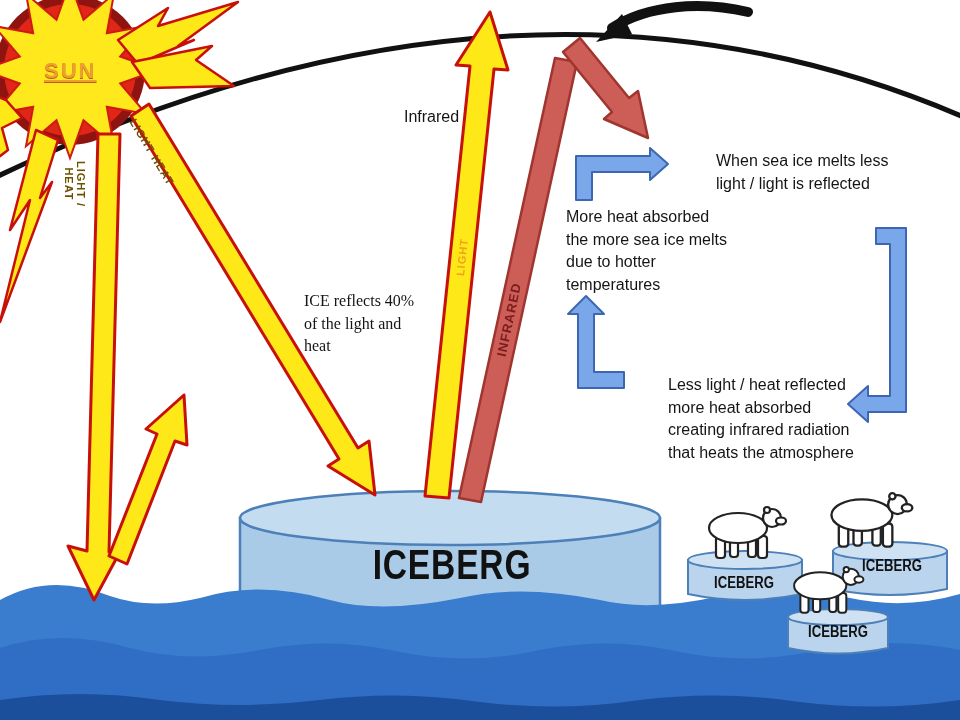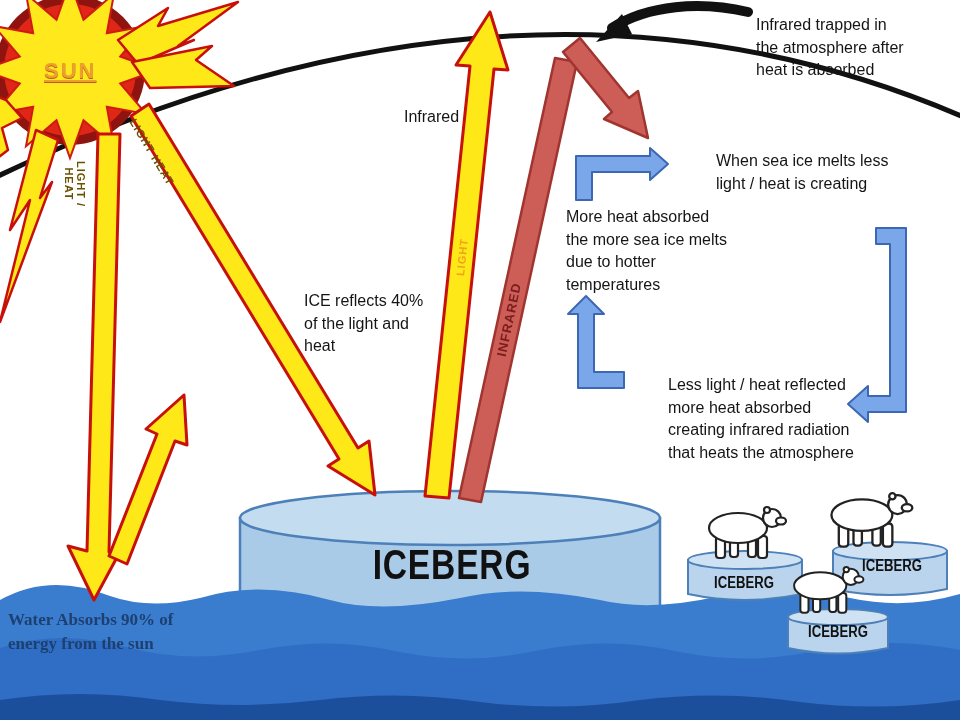--- a/index.html
+++ b/index.html
@@ -108,39 +108,34 @@
   </g>
 </svg>
 
 <div class="sun-label">SUN</div>
 
 <div class="vert" style="left:35px;top:172px;width:80px;color:#6b5200;transform:rotate(90deg);">LIGHT / HEAT</div>
 <div class="vert" style="left:112px;top:146px;width:80px;color:#6b5200;transform:rotate(59deg);">LIGHT HEAT</div>
 <div class="vert" style="left:432px;top:251px;width:60px;color:#f0a21b;transform:rotate(-84deg);">LIGHT</div>
 <div class="vert" style="left:469px;top:312px;width:80px;color:#7a1d1d;font-size:13px;transform:rotate(-78deg);">INFRARED</div>
 
-<div class="lbl" style="left:756px;top:14px;width:200px;">Infrared trapped in
-the atmosphere after
-heat is absorbed</div>
 <div class="lbl" style="left:404px;top:106px;">Infrared</div>
 <div class="lbl" style="left:716px;top:150px;width:235px;">When sea ice melts less
-light / heat is creating</div>
+light / light is reflected</div>
 <div class="lbl" style="left:566px;top:206px;width:215px;">More heat absorbed
 the more sea ice melts
 due to hotter
 temperatures</div>
 <div class="lbl" style="left:628px;top:374px;width:255px;margin-left:40px;">Less light / heat reflected
 more heat absorbed
 creating infrared radiation
 that heats the atmosphere</div>
-<div class="lbl" style="left:304px;top:290px;width:170px;">ICE reflects 40%
+<div class="lbl" style="left:304px;top:290px;width:170px;font-family:Liberation Serif, serif;">ICE reflects 40%
 of the light and
 heat</div>
 
 <div class="iceberg-big-label">ICEBERG</div>
 <div class="iceberg-small-label" style="left:684px;top:574px;">ICEBERG</div>
 <div class="iceberg-small-label" style="left:832px;top:557px;">ICEBERG</div>
 <div class="iceberg-small-label" style="left:778px;top:623px;">ICEBERG</div>
 
-<div class="water-label">Water Absorbs 90% of
-energy from the sun</div>
 
 </div>
 
 </body></html>

